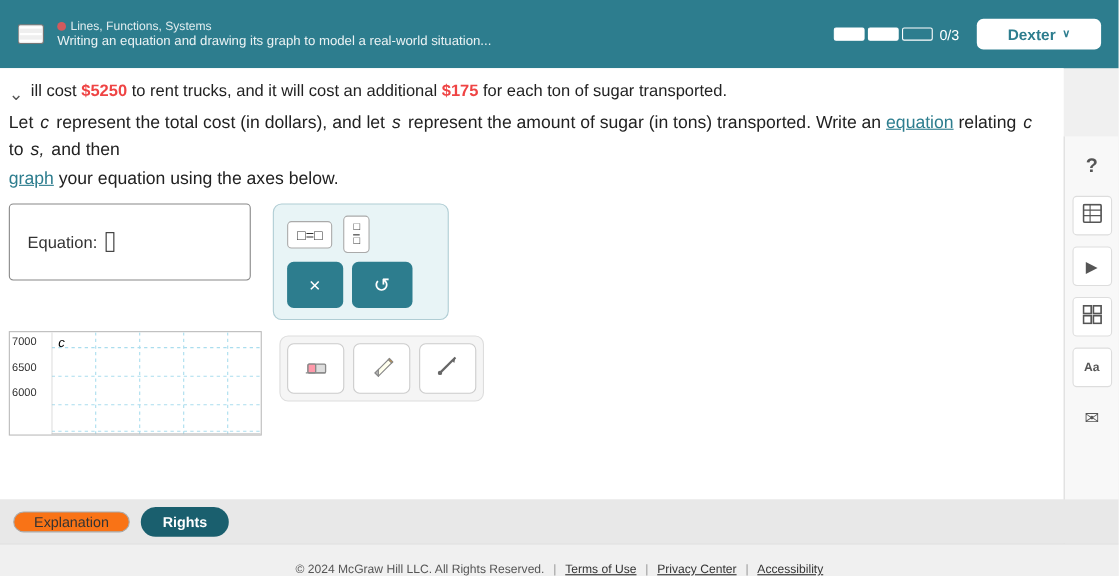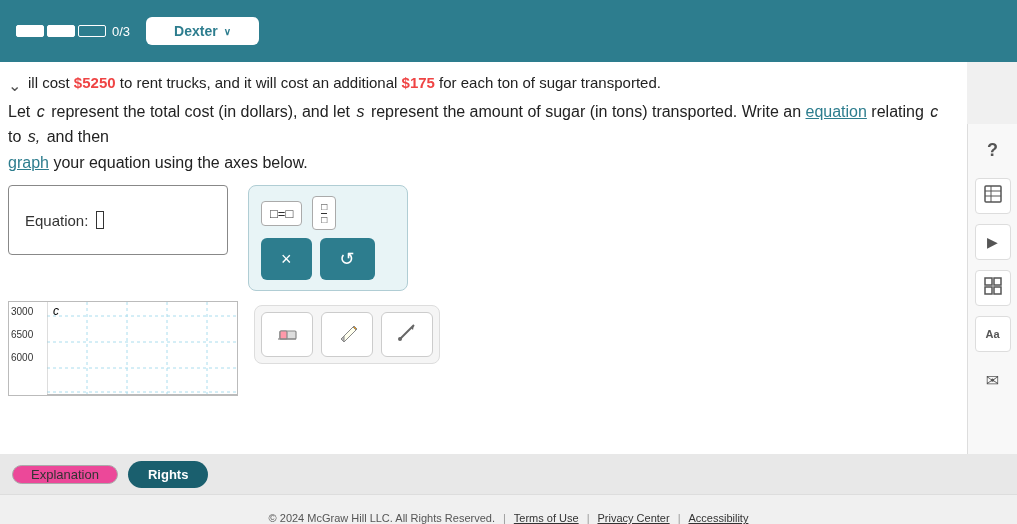--- a/index.html
+++ b/index.html
@@ -292,21 +292,21 @@
       left: 0;
       right: 0;
       height: 40px;
       background: #e8e8e8;
       display: flex;
       align-items: center;
       padding: 0 12px;
       gap: 10px;
     }
     .btn-explanation {
-      background: #ec4899;
+      background: #f97316;
       border: 1.5px solid #aaa;
       border-radius: 20px;
       padding: 1px 18px;
       font-size: 13px;
       cursor: pointer;
       color: #333;
     }
     .btn-check {
       background: #1a5f6e;
       color: white;
@@ -334,20 +334,34 @@
       color: #555;
       gap: 8px;
     }
     .footer a { color: #333; text-decoration: underline; cursor: pointer; }
     .footer .sep { color: #999; }
   </style>
 </head>
 <body>
 
 <div class="header">
+  <div class="header-left">
+    <button class="hamburger-icon" aria-label="menu">
+      <span></span>
+        <span></span>
+        <span></span>
+    </button>
+    <div class="header-text">
+      <div class="header-breadcrumb">
+        <span class="dot"></span>
+        <span>Lines, Functions, Systems</span>
+      </div>
+      <div class="header-subtitle">Writing an equation and drawing its graph to model a real-world situation...</div>
+    </div>
+  </div>
   <div class="header-right">
     <div class="progress-bar-container">
       <div class="progress-segments">
         <div class="progress-seg filled"></div>
         <div class="progress-seg filled"></div>
         <div class="progress-seg"></div>
       </div>
       <span class="progress-label">0/3</span>
     </div>
     <button class="user-btn">
@@ -408,21 +422,21 @@
           <button class="math-btn-undo">↺</button>
         </div>
       </div>
     </div>
 
     <div class="graph-row" style="margin-top:8px;">
 
       <div style="border:1px solid #bbb; background:white; width:230px; height:95px; position:relative; overflow:hidden;">
 
         <div style="position:absolute; left:2px; top:4px; font-size:10px; color:#333; display:flex; flex-direction:column; gap:12px;">
-          <span>3000</span>
+          <span>7000</span>
           <span>6500</span>
           <span>6000</span>
         </div>
 
         <div style="position:absolute; top:2px; left:44px; font-style:italic; font-size:12px;">c</div>
 
         <svg style="position:absolute; left:38px; top:0; right:0; bottom:0; width:190px; height:95px;">
 
           <line x1="0" y1="14" x2="190" y2="14" stroke="#aaddee" stroke-width="1" stroke-dasharray="3,3"></line>
           <line x1="0" y1="40" x2="190" y2="40" stroke="#aaddee" stroke-width="1" stroke-dasharray="3,3"></line>

